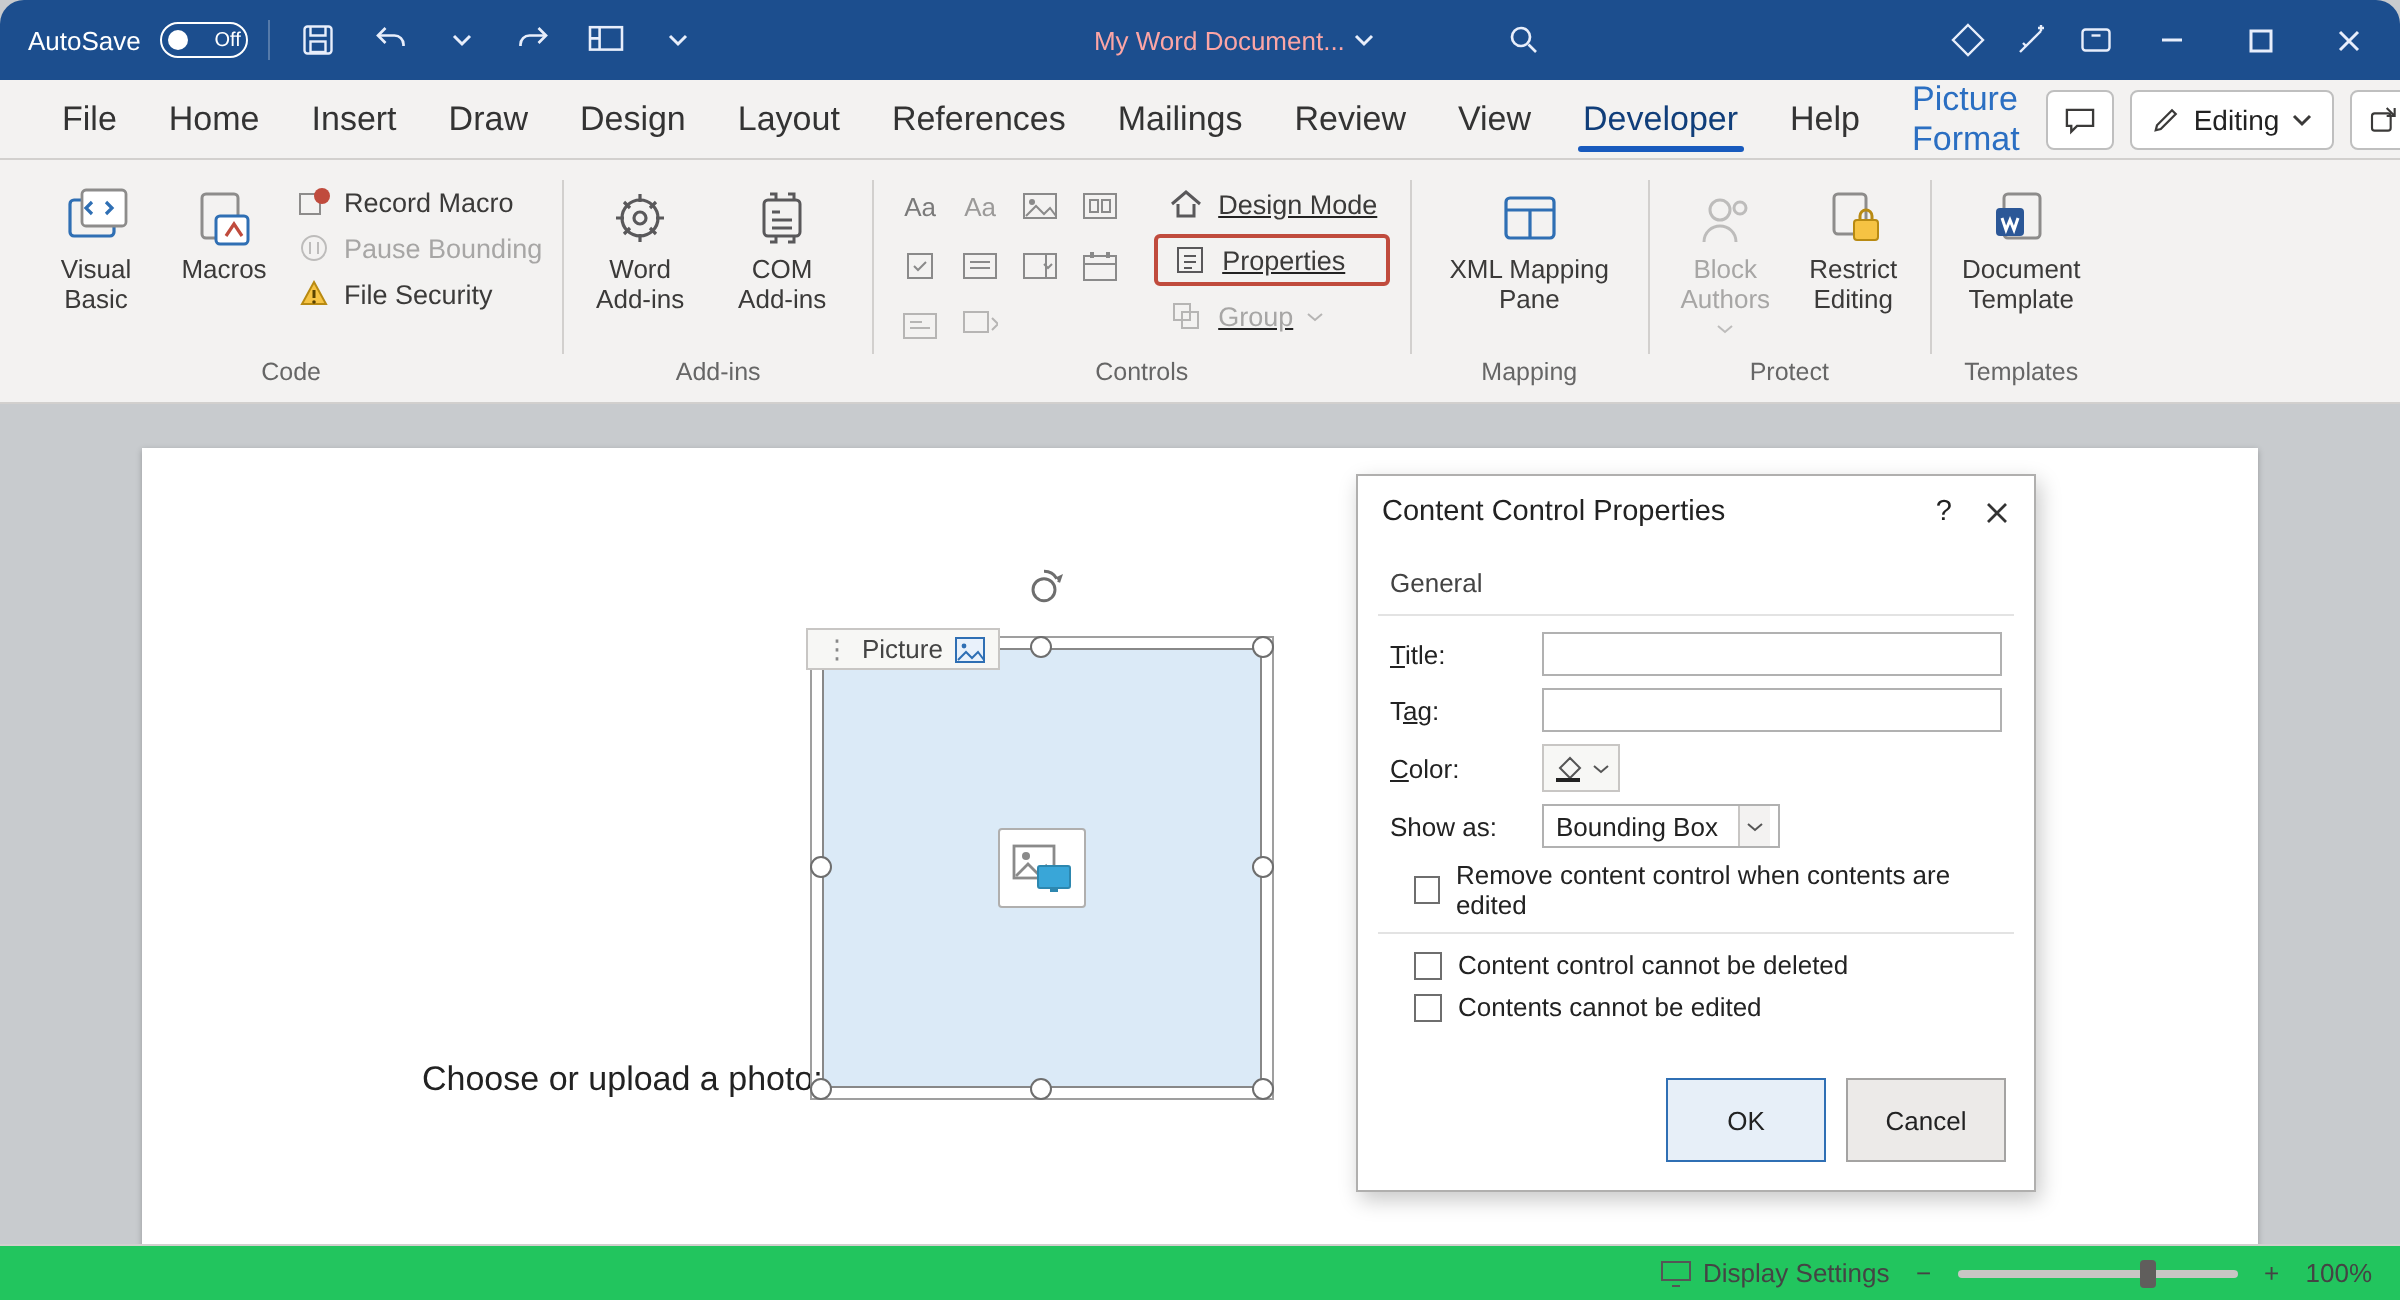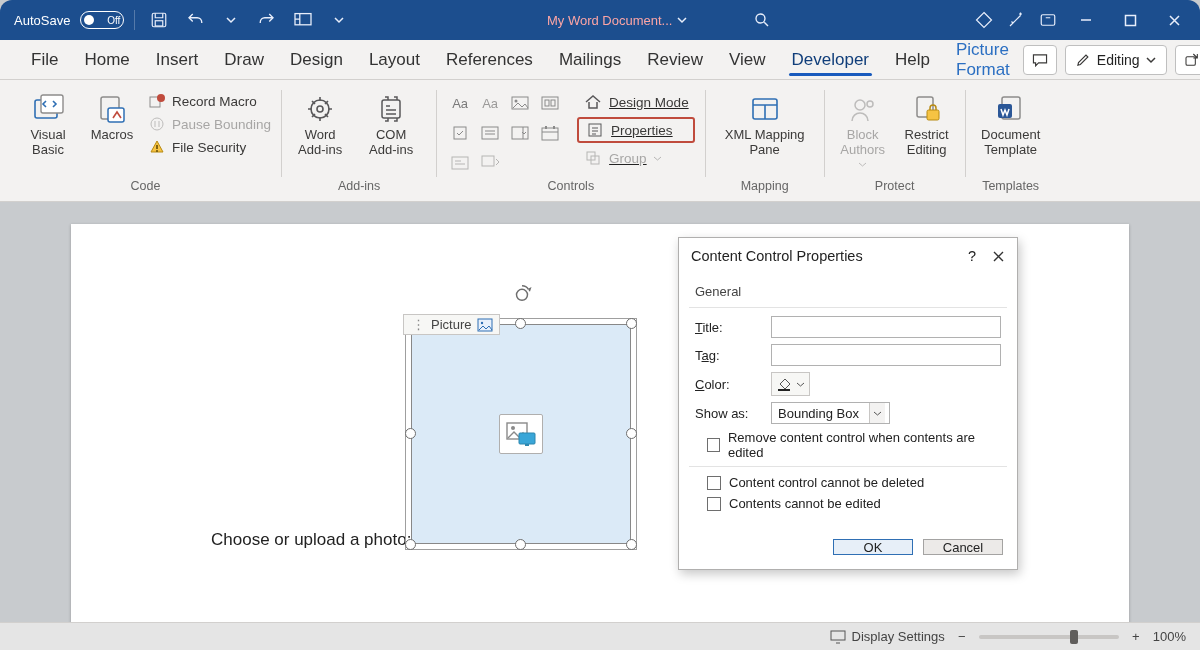--- a/index.html
+++ b/index.html
@@ -183,26 +183,26 @@
   .form-row input[type=text]{ flex:1;height:22px;border:1px solid #b1b1b1;background:#fff;padding:0 4px;}
   .select-like{
     height:22px;border:1px solid #b1b1b1;display:flex;align-items:center;padding:0 4px 0 6px;gap:6px;min-width:110px;
     background:#fff;
   }
   .dd-btn{width:16px;height:20px;border-left:1px solid #c8c6c4;background:#f3f2f1;display:flex;align-items:center;justify-content:center;margin-left:4px;}
   .color-pick{height:24px;border:1px solid #c8c6c4;background:#f7f7f5;display:flex;align-items:center;padding:0 4px;gap:4px;}
   .chk-row{display:flex;align-items:center;gap:8px;margin:6px 12px;}
   .chk{width:14px;height:14px;border:1px solid #6e6e6e;background:#fff;}
   .dlg-footer{display:flex;justify-content:flex-end;gap:10px;padding:12px 14px 14px 0;}
-  .btn{width:80px;height:16px;border:1px solid #a4a3a2;background:#eceae8;display:flex;align-items:center;justify-content:center;font-size:13px;}
+  .btn{width:80px;height:42px;border:1px solid #a4a3a2;background:#eceae8;display:flex;align-items:center;justify-content:center;font-size:13px;}
   .btn.primary{border:1.5px solid #2f6fb4; background:#e7eff8;}
 
   
   .statusbar{
-    position:absolute;left:0;right:0;bottom:0;height:28px;background:#e5e5e5;
+    position:absolute;left:0;right:0;bottom:0;height:28px;background:#22c55e;
     border-top:1px solid var(--border-soft);
     display:flex;align-items:center;justify-content:flex-end;padding:0 14px;gap:10px;
     font-size:13px;color:#444;
   }
   .zoom-slider{width:140px;height:4px;background:#c8c6c4;border-radius:2px;position:relative;}
   .zoom-slider .thumb{position:absolute;left:65%;top:-5px;width:8px;height:14px;background:#605e5c;border-radius:2px;}
   .minus,.plus{width:14px;text-align:center;}
 
   svg{display:block;}
 </style>

